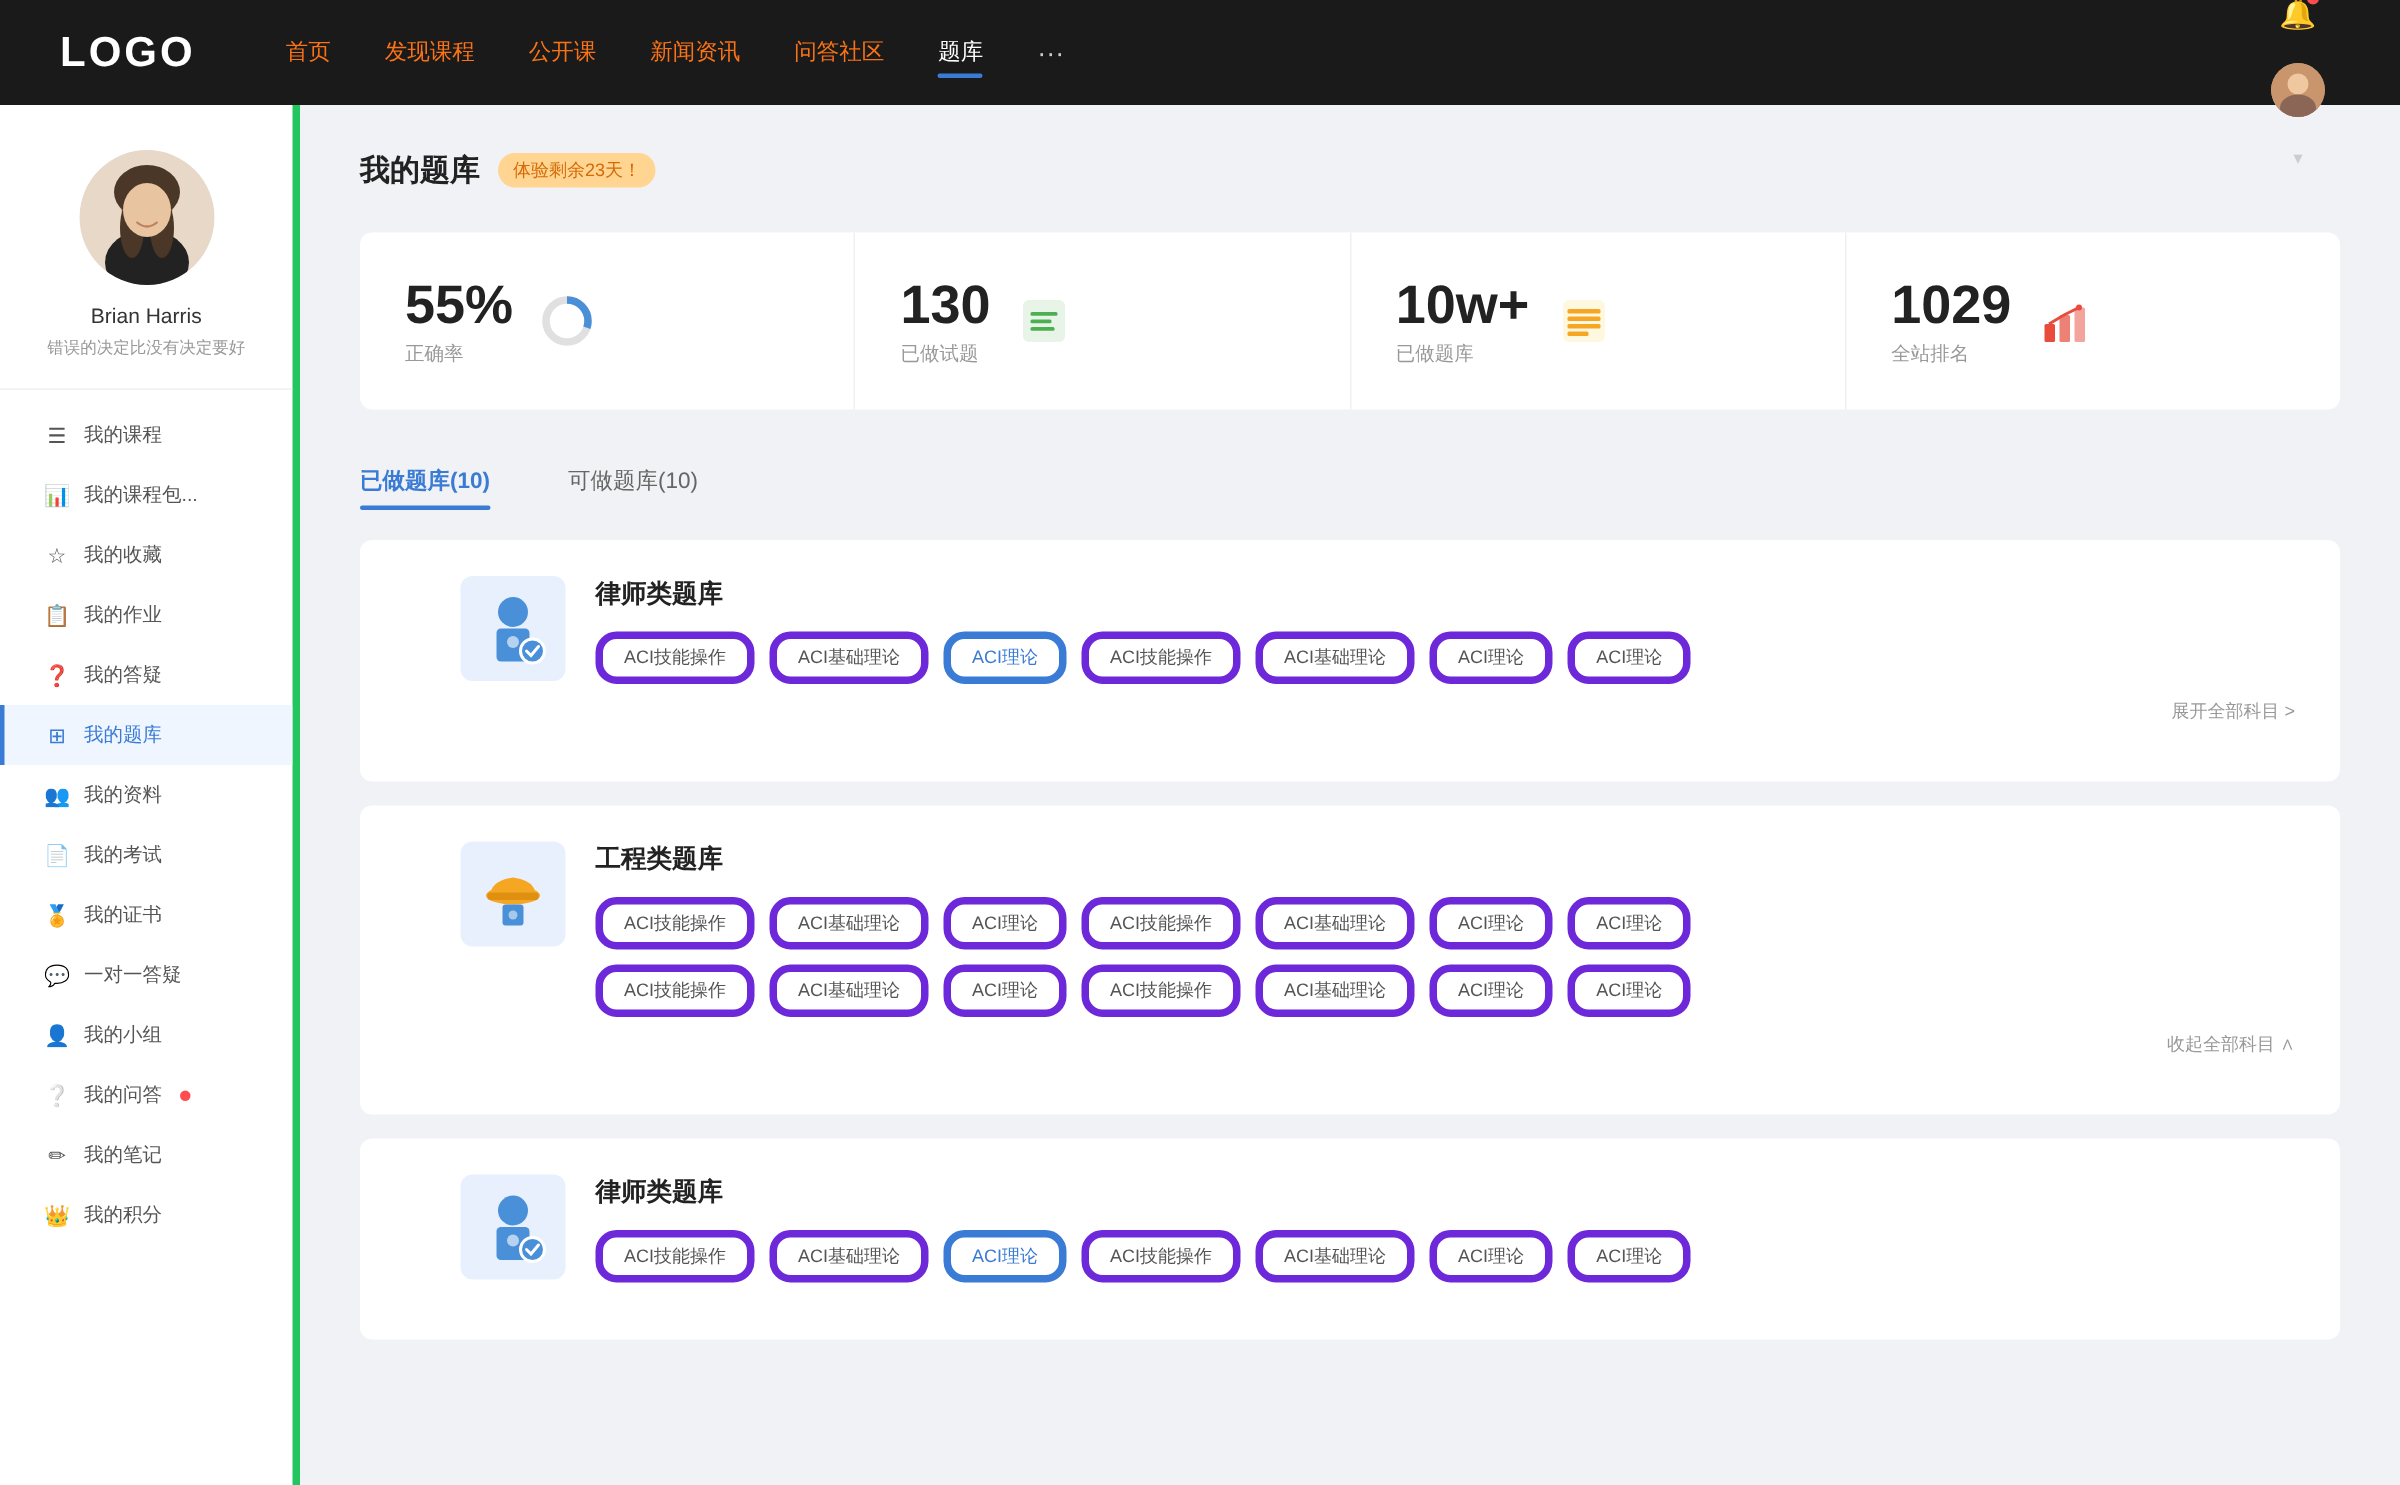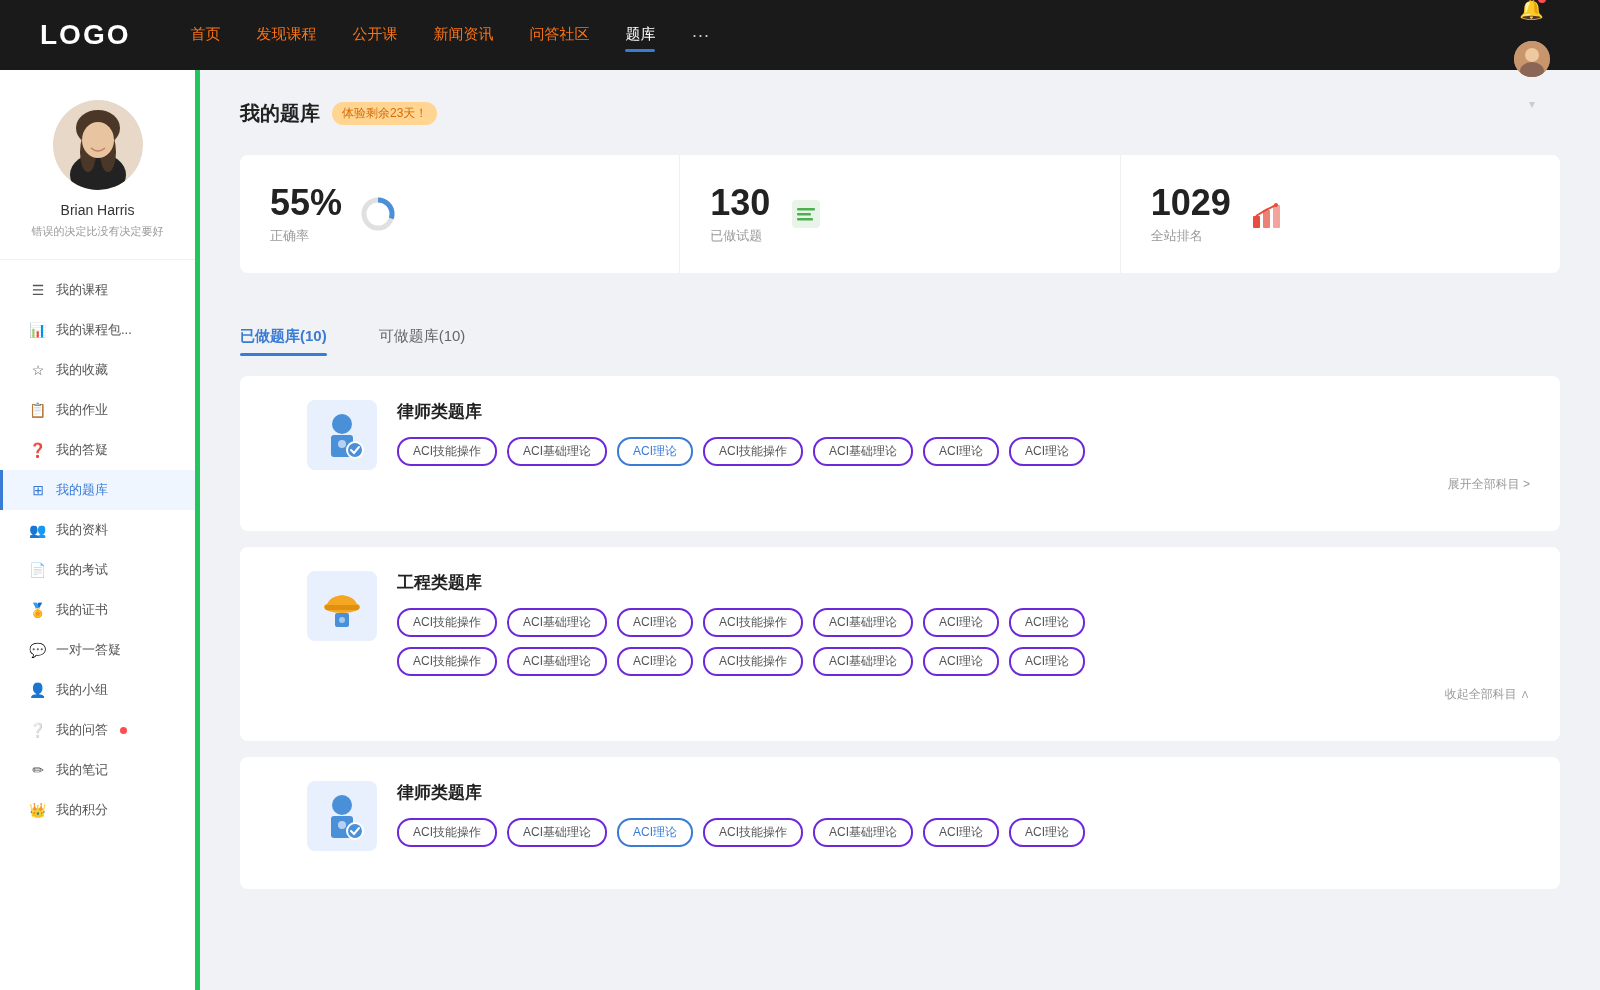--- a/index.html
+++ b/index.html
@@ -200,21 +200,21 @@
       font-size: 12px;
       padding: 3px 10px;
       border-radius: 12px;
     }
 
     
     .stats-row {
       display: flex;
       background: white;
       border-radius: 8px;
-      margin-bottom: 44px;
+      margin-bottom: 28px;
       overflow: hidden;
     }
     .stat-item {
       flex: 1;
       padding: 28px 30px;
       border-right: 1px solid #f0f0f0;
       display: flex;
       align-items: center;
       gap: 16px;
     }
@@ -297,21 +297,21 @@
     .tags-row {
       display: flex;
       flex-wrap: wrap;
       gap: 10px;
       align-items: center;
     }
     .tag {
       padding: 4px 14px;
       border-radius: 14px;
       font-size: 12px;
-      border: 2px solid #6d28d9;
+      border: 5px solid #6d28d9;
       color: #555;
       cursor: pointer;
       background: white;
     }
     .tag.active-tag {
       border-color: #3a7bd5;
       color: #3a7bd5;
       background: white;
     }
     .expand-link {
@@ -476,20 +476,35 @@
           <svg width="32" height="32" viewBox="0 0 32 32">
             <rect x="2" y="2" width="28" height="28" rx="4" fill="#e8f4e8"></rect>
             <rect x="7" y="10" width="18" height="2.5" rx="1" fill="#4caf50"></rect>
             <rect x="7" y="15" width="14" height="2.5" rx="1" fill="#4caf50"></rect>
             <rect x="7" y="20" width="16" height="2.5" rx="1" fill="#4caf50"></rect>
           </svg>
         </div>
       </div>
       <div class="stat-item">
         <div class="stat-text">
+          <div class="stat-value">10w+</div>
+          <div class="stat-label">已做题库</div>
+        </div>
+        <div class="stat-icon">
+          <svg width="32" height="32" viewBox="0 0 32 32">
+            <rect x="2" y="2" width="28" height="28" rx="4" fill="#fff8e1"></rect>
+            <rect x="5" y="8" width="22" height="3" rx="1" fill="#f5a623"></rect>
+            <rect x="5" y="13" width="22" height="3" rx="1" fill="#f5a623"></rect>
+            <rect x="5" y="18" width="22" height="3" rx="1" fill="#f5a623"></rect>
+            <rect x="5" y="23" width="14" height="3" rx="1" fill="#f5a623"></rect>
+          </svg>
+        </div>
+      </div>
+      <div class="stat-item">
+        <div class="stat-text">
           <div class="stat-value">1029</div>
           <div class="stat-label">全站排名</div>
         </div>
         <div class="stat-icon">
           <svg width="32" height="32" viewBox="0 0 32 32">
             <rect x="2" y="18" width="7" height="12" rx="1" fill="#e74c3c"></rect>
             <rect x="12" y="12" width="7" height="18" rx="1" fill="#e74c3c" opacity="0.7"></rect>
             <rect x="22" y="7" width="7" height="23" rx="1" fill="#e74c3c" opacity="0.5"></rect>
             <polyline points="5,18 15,12 25,7" stroke="#e74c3c" stroke-width="2" fill="none"></polyline>
             <circle cx="25" cy="7" r="2" fill="#e74c3c"></circle>

